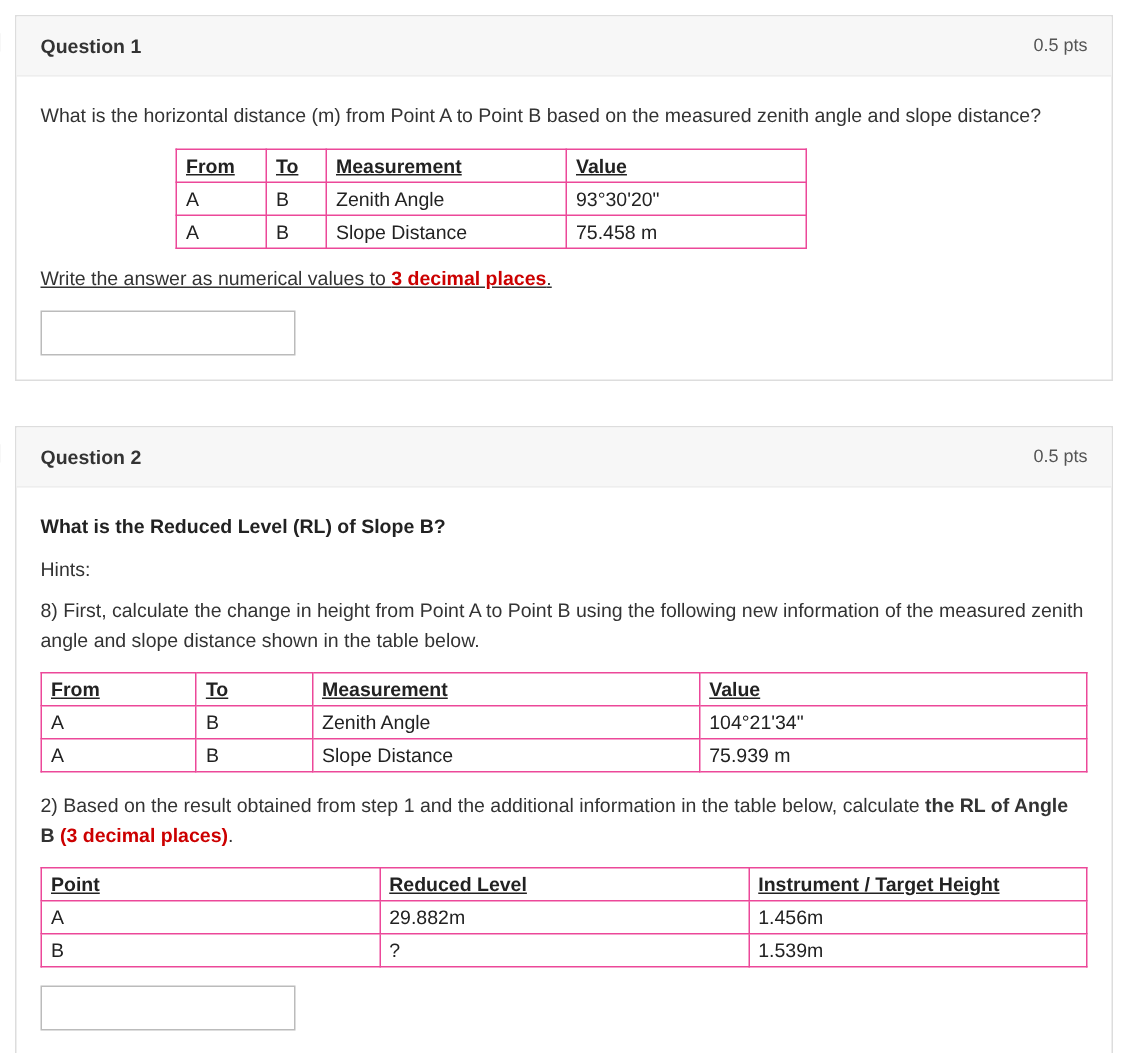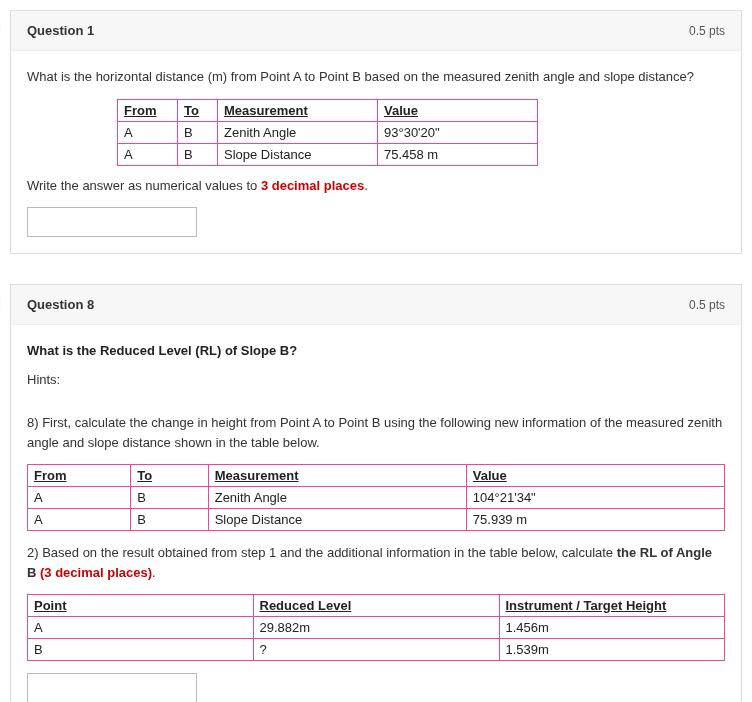--- a/index.html
+++ b/index.html
@@ -13,21 +13,21 @@
     width: 752px;
   }
   .question-card {
     border: 1px solid #ddd;
     margin-bottom: 30px;
     position: relative;
   }
   .question-header {
     display: flex;
     justify-content: space-between;
-    align-items: flex-end;
+    align-items: flex-start;
     padding: 12px 16px;
     background: #f7f7f7;
     border-bottom: 1px solid #eee;
   }
   .question-title {
     font-weight: bold;
     color: #333;
   }
   .question-pts {
     color: #555;
@@ -63,34 +63,35 @@
   table.data th {
     font-weight: bold;
     text-decoration: underline;
   }
   table.full {
     width: 100%;
   }
   .instruction {
     margin-top: 6px;
     margin-bottom: 14px;
+    text-decoration: underline;
   }
   .red {
     color: #c00;
     font-weight: bold;
   }
   .answer-input {
     width: 170px;
     height: 30px;
     border: 1px solid #bbb;
     padding: 4px 6px;
     font-size: 13px;
   }
   .hints {
-    margin: 8px 0 26px 0;
+    margin: 8px 0 10px 0;
     color: #333;
   }
   .side-icon {
     position: absolute;
     left: -22px;
     top: 10px;
     width: 14px;
     height: 14px;
   }
   .side-icon svg { display:block; }
@@ -150,21 +151,21 @@
   </div>
 </div>
 
 <div class="question-card">
   <div class="side-icon">
     <svg width="14" height="14" viewBox="0 0 24 24">
         <path fill="none" stroke="#bbb" stroke-width="2" d="M6 3h12v18l-6-4-6 4z"></path>
       </svg>
   </div>
   <div class="question-header">
-    <span class="question-title">Question 8</span>
+    <span class="question-title">Question 2</span>
     <span class="question-pts">0.5 pts</span>
   </div>
   <div class="question-body">
     <div class="prompt prompt-bold">What is the Reduced Level (RL) of Slope B?</div>
     <div class="hints">Hints:</div>
     <div class="prompt">8) First, calculate the change in height from Point A to Point B using the following new information of the measured zenith angle and slope distance shown in the table below.</div>
 
     <table class="data full">
       <tbody>
           <tr>

